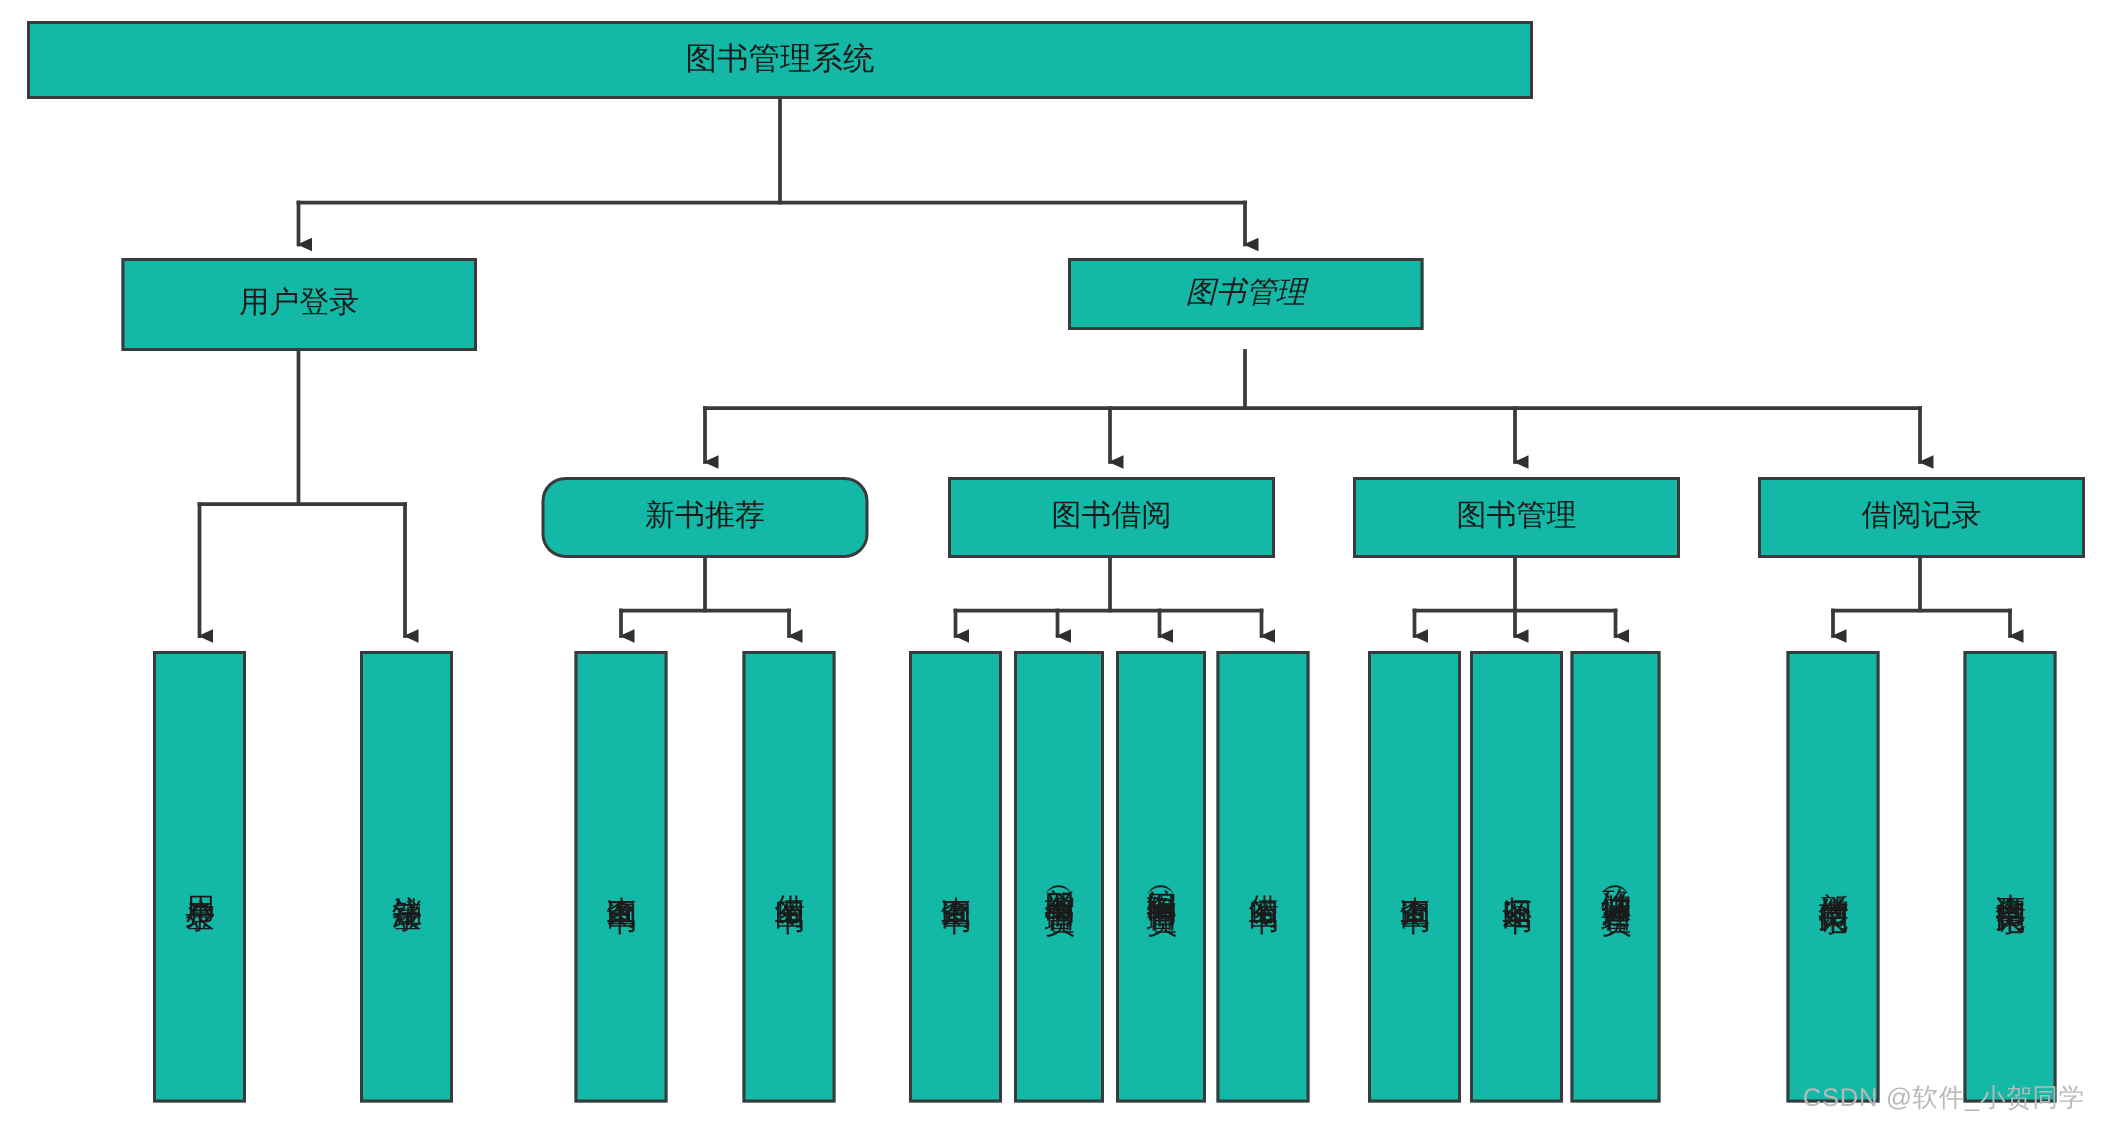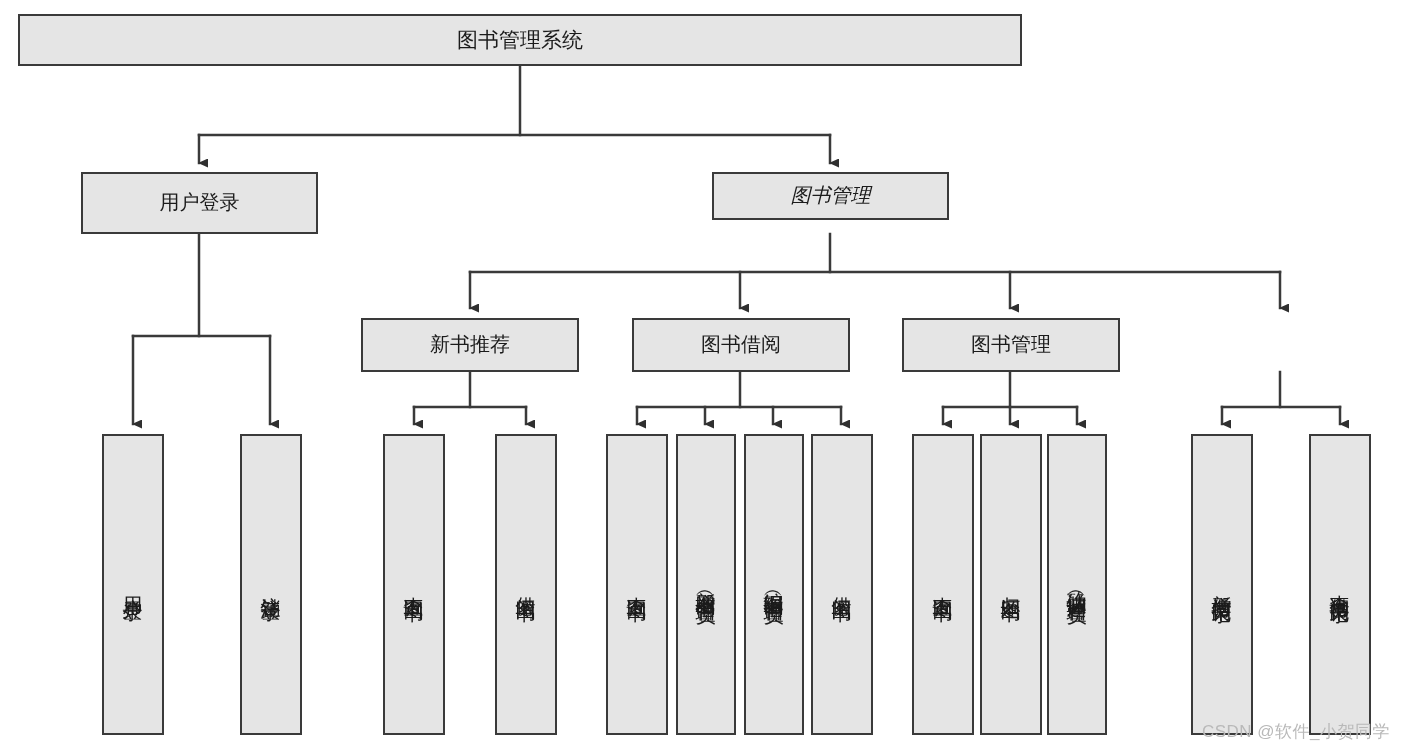--- a/index.html
+++ b/index.html
@@ -22,21 +22,21 @@
     position: absolute;
     left: 0;
     top: 0;
     width: 1405px;
     height: 747px;
     pointer-events: none;
   }
   .node {
     position: absolute;
     box-sizing: border-box;
-    background: #e5e5e5;
+    background: #14b8a6;
     border: 2px solid #3a3a3a;
     display: flex;
     align-items: center;
     justify-content: center;
     color: #1b1b1b;
     line-height: 1.18;
     text-align: center;
     z-index: 2;
   }
   .node.root      { font-size: 21px; }
@@ -125,32 +125,35 @@
   </div>
 
   <div class="node level1" style="left:81px; top:172px; width:237px; height:62px;">
     <span class="node-label">用户登录</span>
   </div>
 
   <div class="node level1" style="left:712px; top:172px; width:237px; height:48px;font-style:italic;">
     <span class="node-label">图书管理</span>
   </div>
 
-  <div class="node level2" style="left:361px; top:318px; width:218px; height:54px;">
+  <div class="node level2" style="left:361px; top:318px; width:218px; height:54px;border-radius:16px;">
     <span class="node-label">新书推荐</span>
   </div>
 
   <div class="node level2" style="left:632px; top:318px; width:218px; height:54px;text-align:right;">
     <span class="node-label">图书借阅</span>
   </div>
 
   <div class="node level2" style="left:902px; top:318px; width:218px; height:54px;">
     <span class="node-label">图书管理</span>
   </div>
 
+  <div class="node level2" style="left:1172px; top:318px; width:218px; height:54px;">
+    <span class="node-label">借阅记录</span>
+  </div>
 
   <div class="node leaf" style="left:102px; top:434px; width:62px; height:301px;">
     <span class="node-label">用户登录</span>
   </div>
   <div class="node leaf" style="left:240px; top:434px; width:62px; height:301px;">
     <span class="node-label">注销登录</span>
   </div>
 
   <div class="node leaf" style="left:383px; top:434px; width:62px; height:301px;">
     <span class="node-label">查询图书</span>

